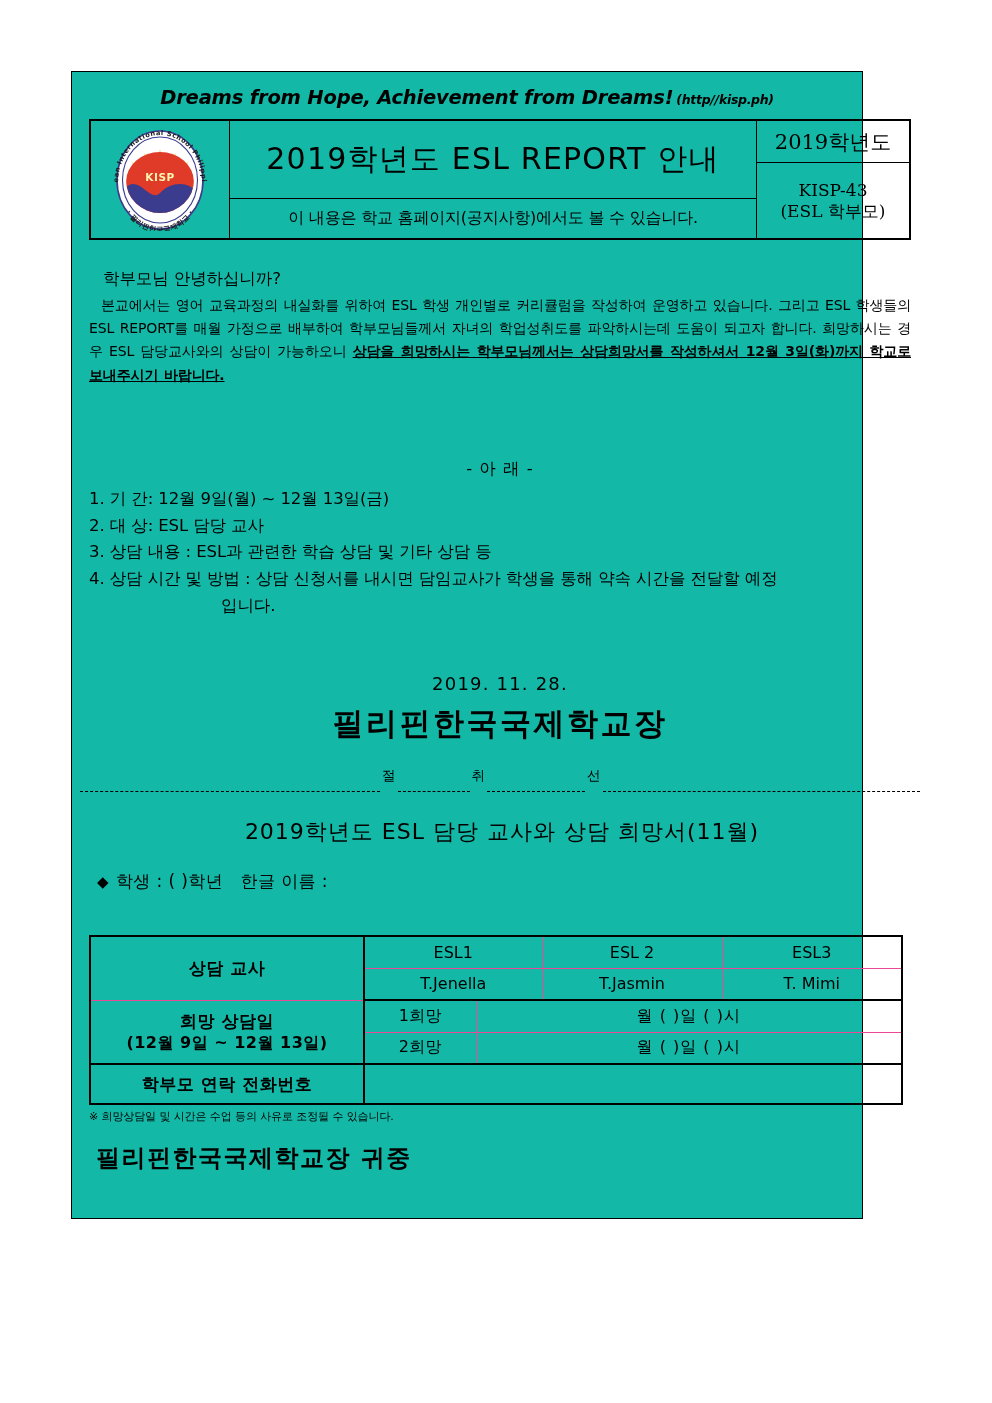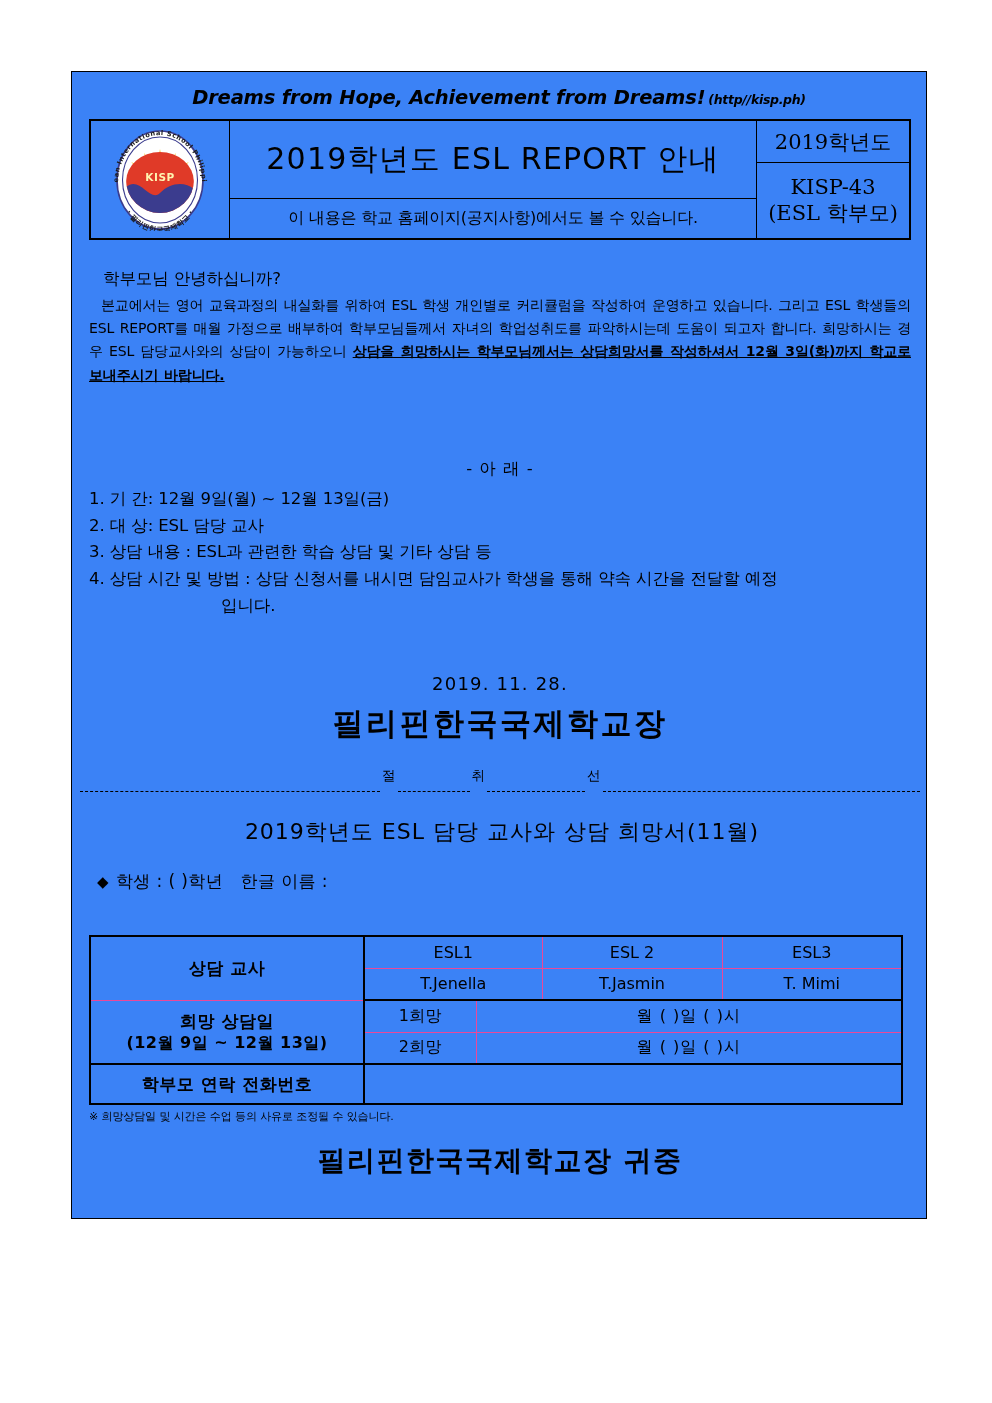--- a/index.html
+++ b/index.html
@@ -12,23 +12,23 @@
     font-family: "DejaVu Sans", "Liberation Sans", sans-serif;
     color: #000000;
     position: relative;
     overflow: hidden;
   }
 
   
   .page-frame {
     position: absolute;
     left: 71px; top: 71px;
-    width: 856px; height: 1148px;
+    width: 792px; height: 1148px;
     border: 1.5px solid #000;
-    background: #3b82f6;
+    background: #14b8a6;
   }
 
   .inner {
     position: absolute;
     left: 0; top: 0; right: 0; bottom: 0;
     padding: 0 18px;
   }
 
   
   .tagline {
@@ -101,21 +101,21 @@
     display: flex; align-items: center; justify-content: center;
     border-bottom: 1.5px solid #000;
     font-size: 21px;
     white-space: nowrap;
   }
   .hdr-code-id {
     flex: 1 1 auto;
     display: flex; flex-direction: column;
     align-items: center; justify-content: center;
     line-height: 1.22;
-    font-size: 21px;
+    font-size: 17px;
     white-space: nowrap;
   }
 
   
   .logo-svg { display: block; }
 
   
   .body-block {
     position: absolute;
     left: 17px; top: 196px;
@@ -270,24 +270,23 @@
   .note {
     position: absolute;
     left: 17px; top: 1037px;
     width: 822px;
     font-size: 11px;
     letter-spacing: -0.1px;
     white-space: nowrap;
   }
   .footer-sign {
     position: absolute;
-    left: 17px; top: 1070px;
-    width: 822px;
-    text-align: center;
-    font-size: 28px;
+    left: 24px; top: 1070px;
+    width: 822px;
+    font-size: 24px;
     font-weight: bold;
     letter-spacing: 1.5px;
     white-space: nowrap;
   }
 </style>
 </head>
 <body>
 
 <div class="page-frame">
   <div class="inner">

